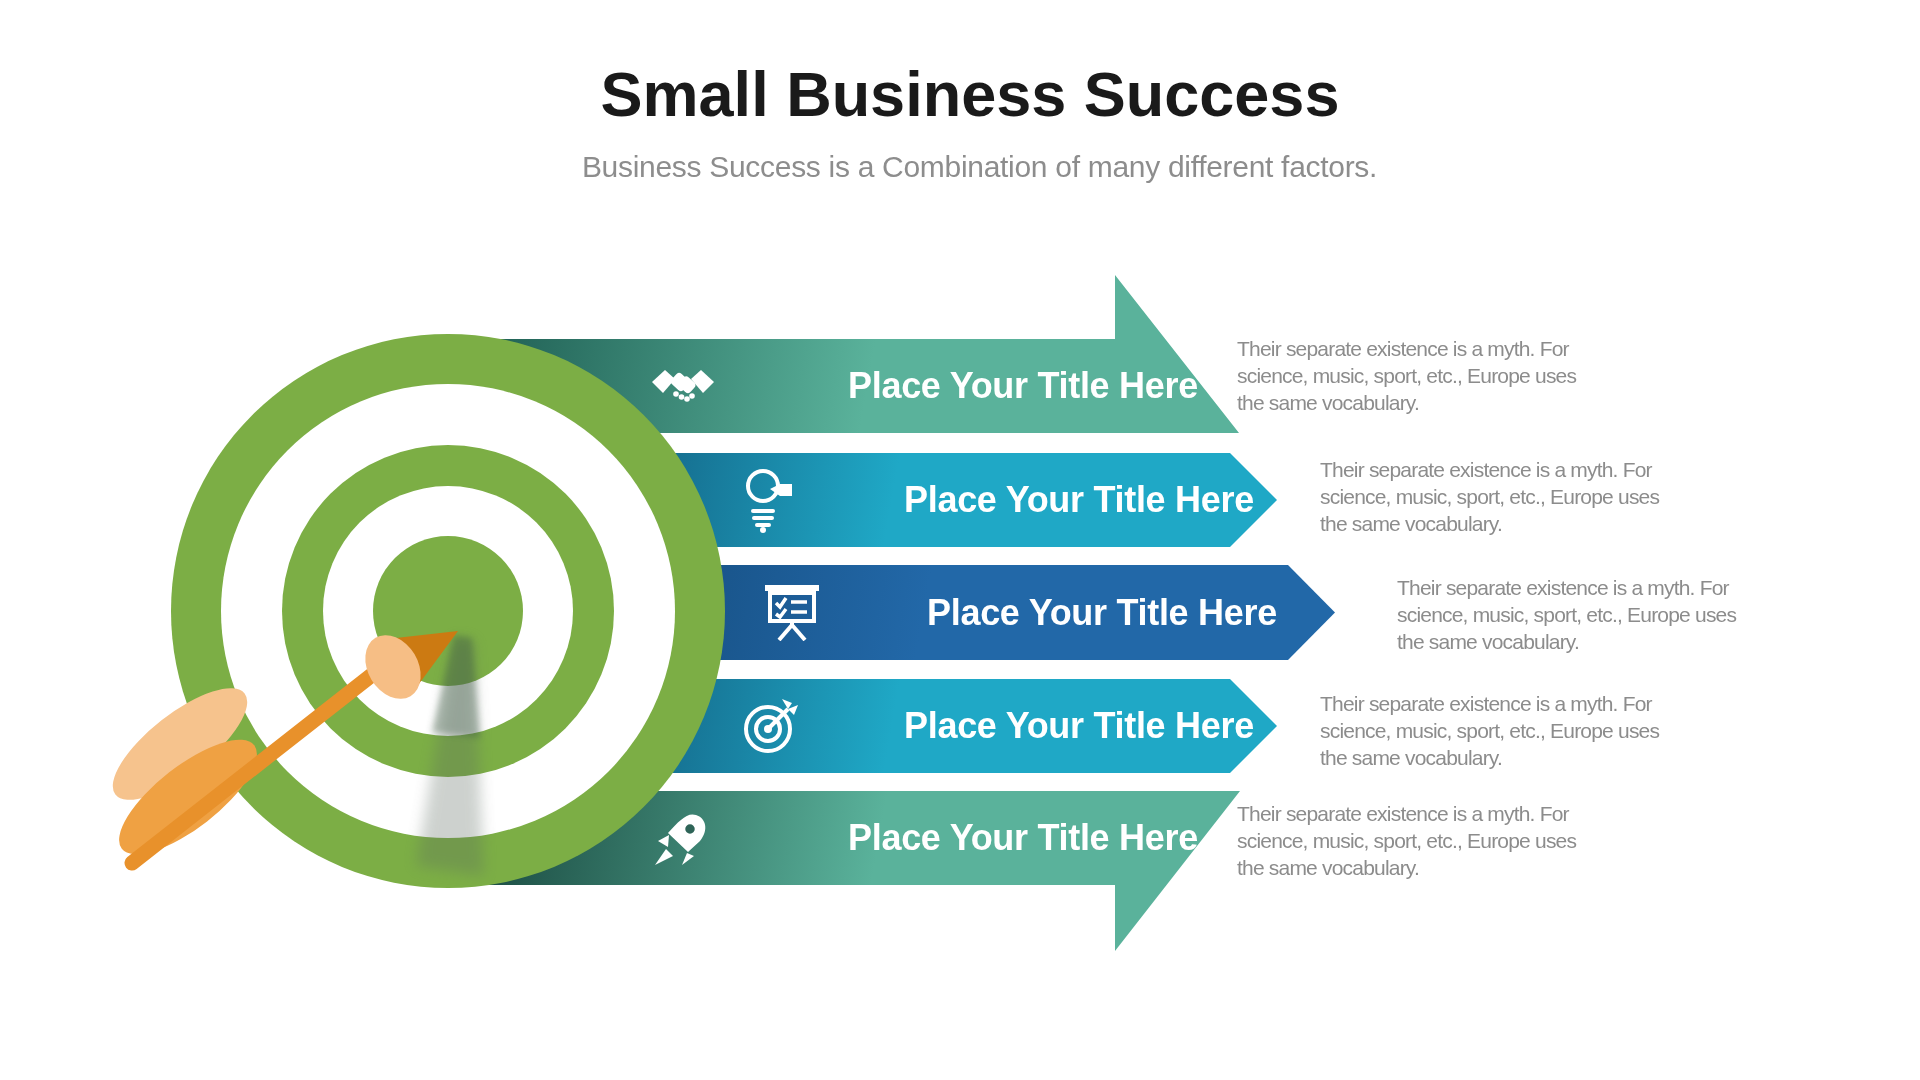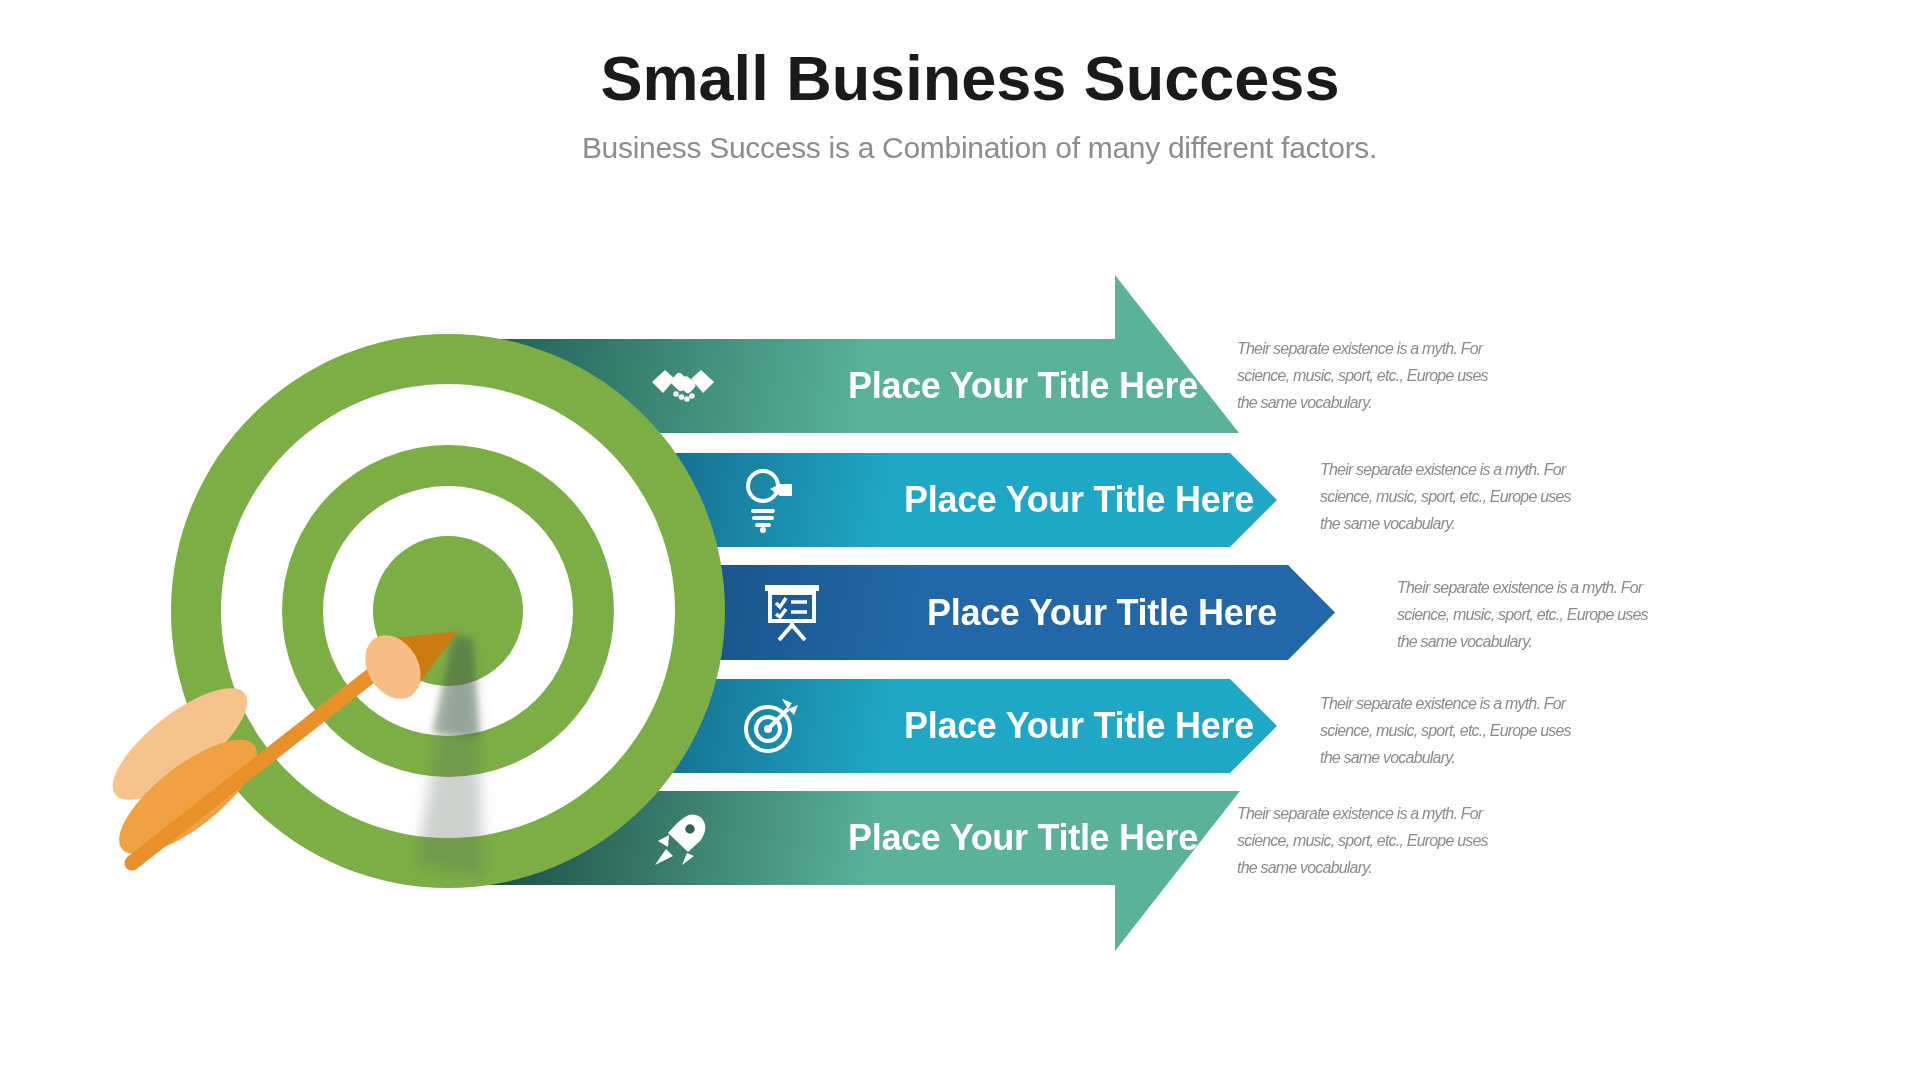--- a/index.html
+++ b/index.html
@@ -1,20 +1,20 @@
 <!DOCTYPE html>
 <html><head>
 <meta charset="utf-8">
 <style>
   html,body{margin:0;padding:0;background:#fff;}
   .stage{position:relative;width:1920px;height:1080px;overflow:hidden;background:#ffffff;
          font-family:"Liberation Sans",sans-serif;}
   
   .hdr{position:absolute;left:0;top:40px;width:1920px;text-align:center;}
-  .hdr h1{margin:1px;font-size:63px;line-height:74px;font-weight:bold;color:#1a1a1a;letter-spacing:0px;padding-left:20px;}
+  .hdr h1{margin:17px;font-size:63px;line-height:74px;font-weight:bold;color:#1a1a1a;letter-spacing:0px;padding-left:20px;}
   .hdr p{margin:14px 0 0 0;font-size:30px;line-height:38px;color:#8d8d8d;letter-spacing:-0.3px;padding-left:39px;}
   
   .band{position:absolute;z-index:1;}
   .b1{left:420px;top:275px;width:822px;height:158px;
       clip-path:polygon(0 64px,695px 64px,695px 0,819px 158px,0 158px);}
   .b2{left:420px;top:453px;width:857px;height:94px;
       clip-path:polygon(0 0,810px 0,857px 50%,810px 100%,0 100%);}
   .b3{left:420px;top:565px;width:915px;height:95px;
       clip-path:polygon(0 0,868px 0,915px 50%,868px 100%,0 100%);}
   .b4{left:420px;top:679px;width:857px;height:94px;
@@ -28,22 +28,22 @@
   .b3 .btitle{left:507px;top:32px;}
   .b4 .btitle{left:484px;top:31px;}
   .b5 .btitle{left:428px;top:31px;}
   .icon{position:absolute;}
   .b1 .icon{left:231px;top:88px;}
   .b2 .icon{left:322px;top:14px;}
   .b3 .icon{left:343px;top:18px;}
   .b4 .icon{left:322px;top:18px;}
   .b5 .icon{left:232px;top:20px;}
   
-  .desc{position:absolute;z-index:2;font-size:16px;line-height:27px;color:#8c8c8c;
-        letter-spacing:-0.8px;font-style:italic;}
+  .desc{position:absolute;z-index:2;font-size:21px;line-height:27px;color:#8c8c8c;
+        letter-spacing:-0.8px;}
   .desc div{white-space:nowrap;}
   .d1{left:1237px;top:335px;}
   .d2{left:1320px;top:456px;}
   .d3{left:1397px;top:574px;}
   .d4{left:1320px;top:690px;}
   .d5{left:1237px;top:800px;}
   
   .target{position:absolute;left:80px;top:320px;width:660px;height:580px;z-index:5;}
 </style>
 </head>

